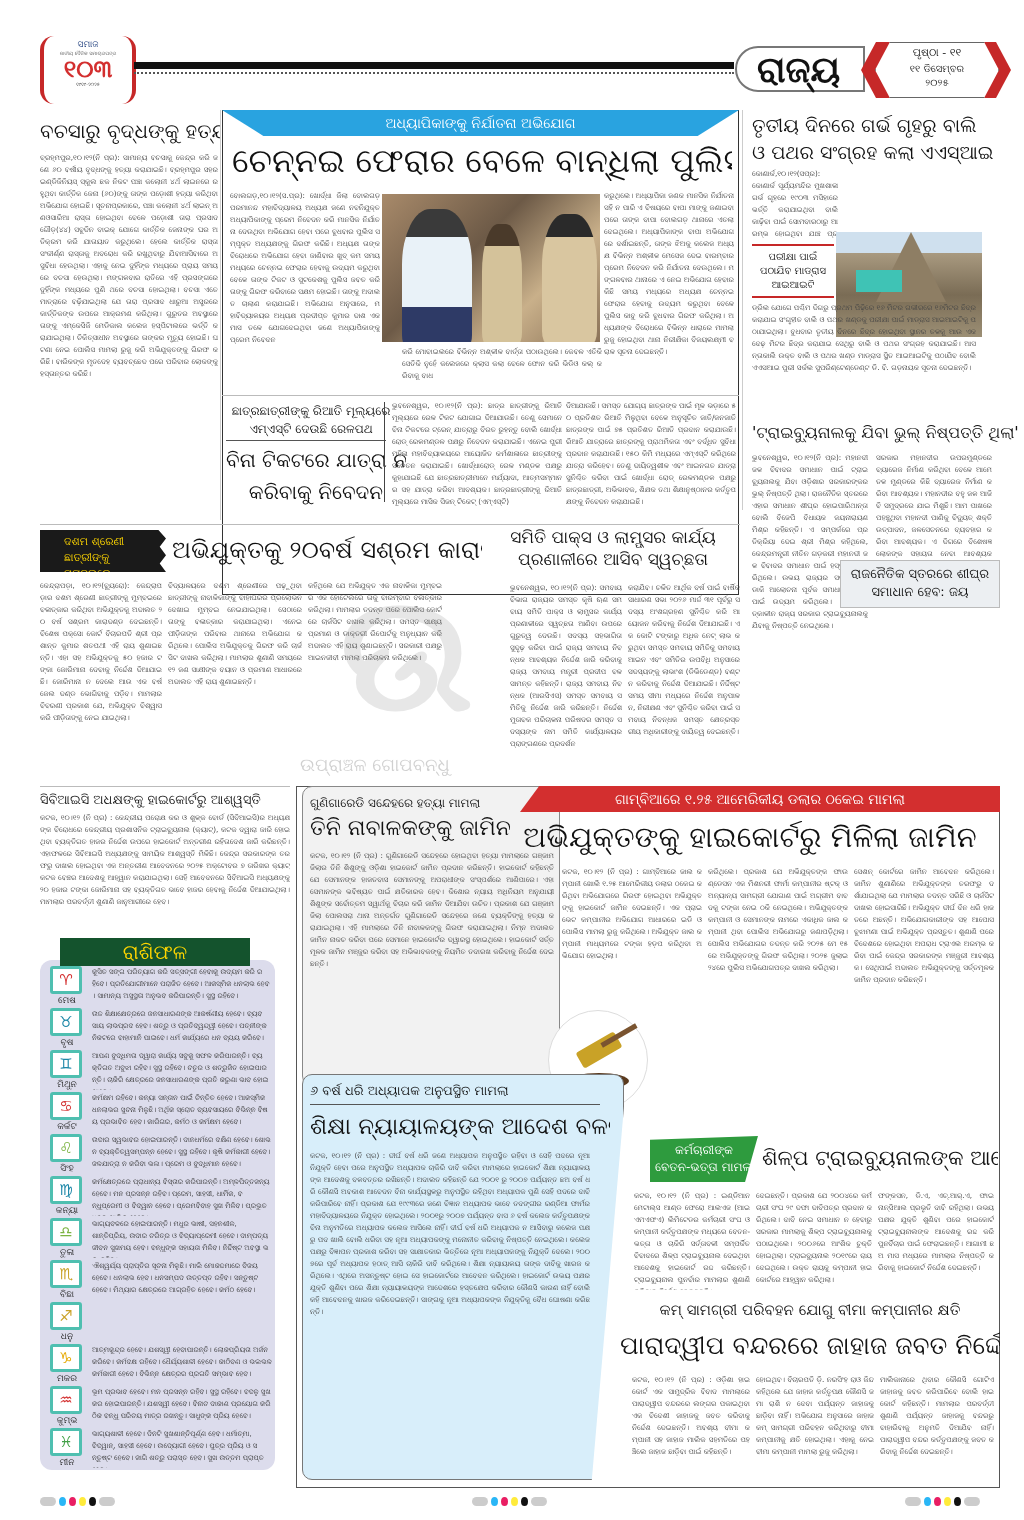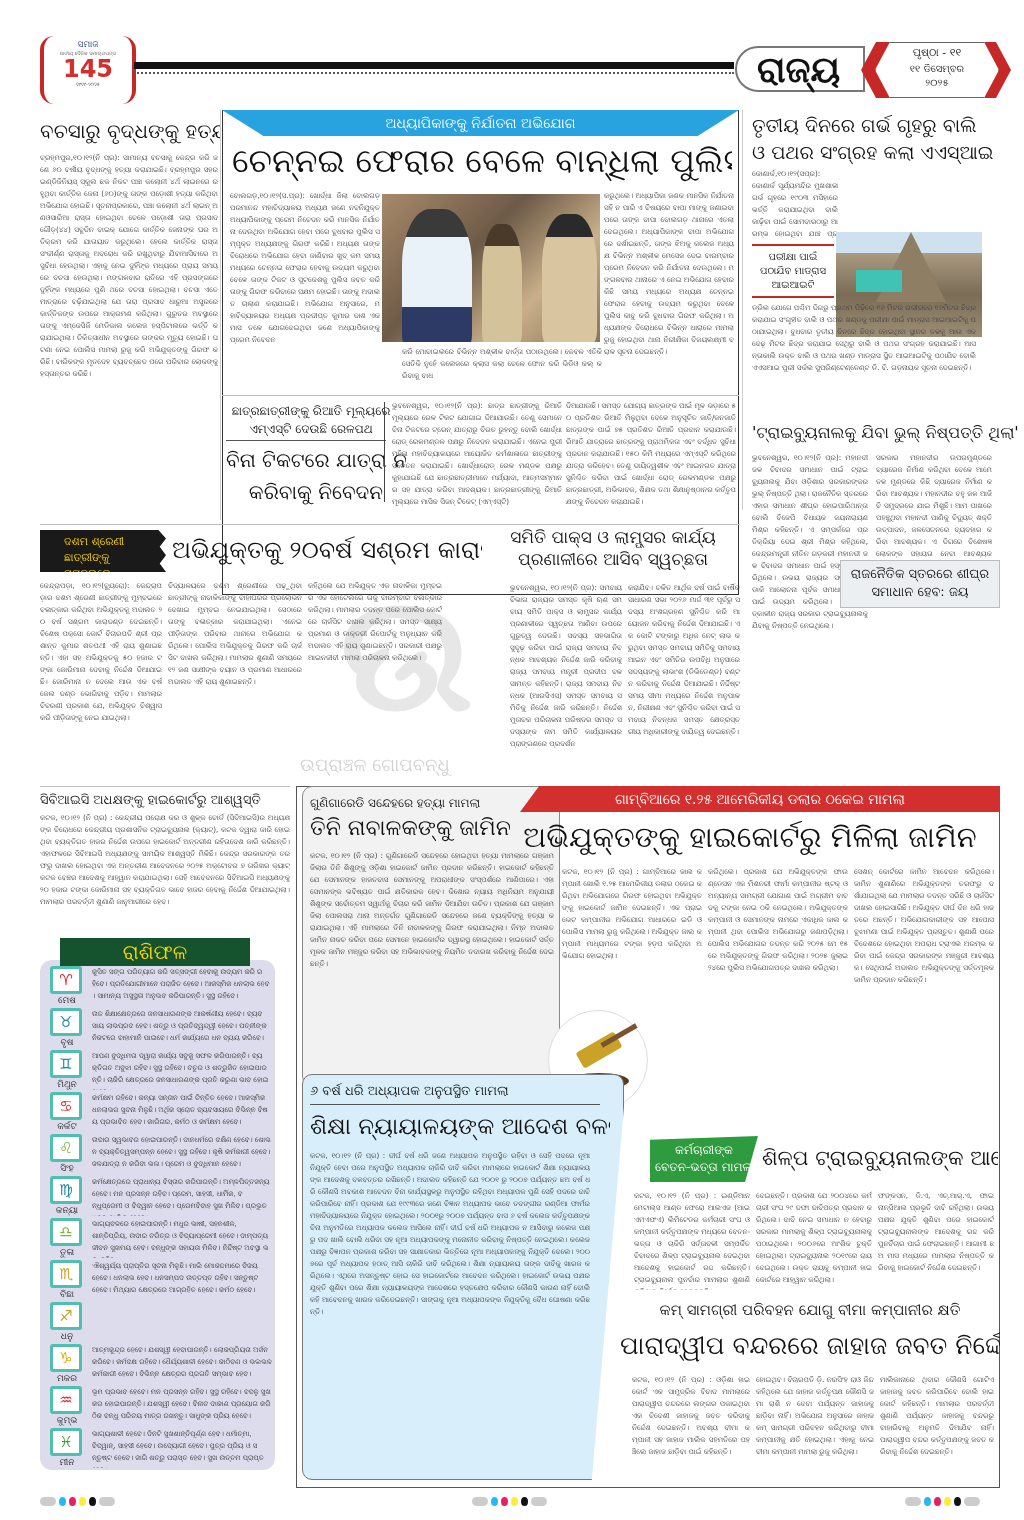--- a/index.html
+++ b/index.html
@@ -50,21 +50,21 @@
 .marks span{width:7px;height:9px;border-radius:50%}
 .marks .g{width:16px;height:9px;background:#ccc;border-radius:5px}
 .watermark{left:340px;top:560px;font-size:160px;color:rgba(120,120,120,0.18);font-weight:bold;pointer-events:none}
 </style>
 </head>
 <body>
 
 <div class="abs" id="logo">
   <div class="t1">ସମାଜ</div>
   <div class="t2">ଜାତୀୟ ଦୈନିକ ସମାଚାରପତ୍ର</div>
-  <div class="num">145</div>
+  <div class="num">୧୦୩</div>
   <div class="yr">୧୯୧୯-୨୦୨୫</div>
 </div>
 <div class="abs" id="rule1"></div>
 <div class="abs" id="rule2"></div>
 <div class="abs" id="section-tag">
   <div class="shape"></div>
   <div class="name">ରାଜ୍ୟ</div>
   <div class="red"></div>
   <div class="white"></div>
   <div class="page">ପୃଷ୍ଠା - ୧୧</div>

